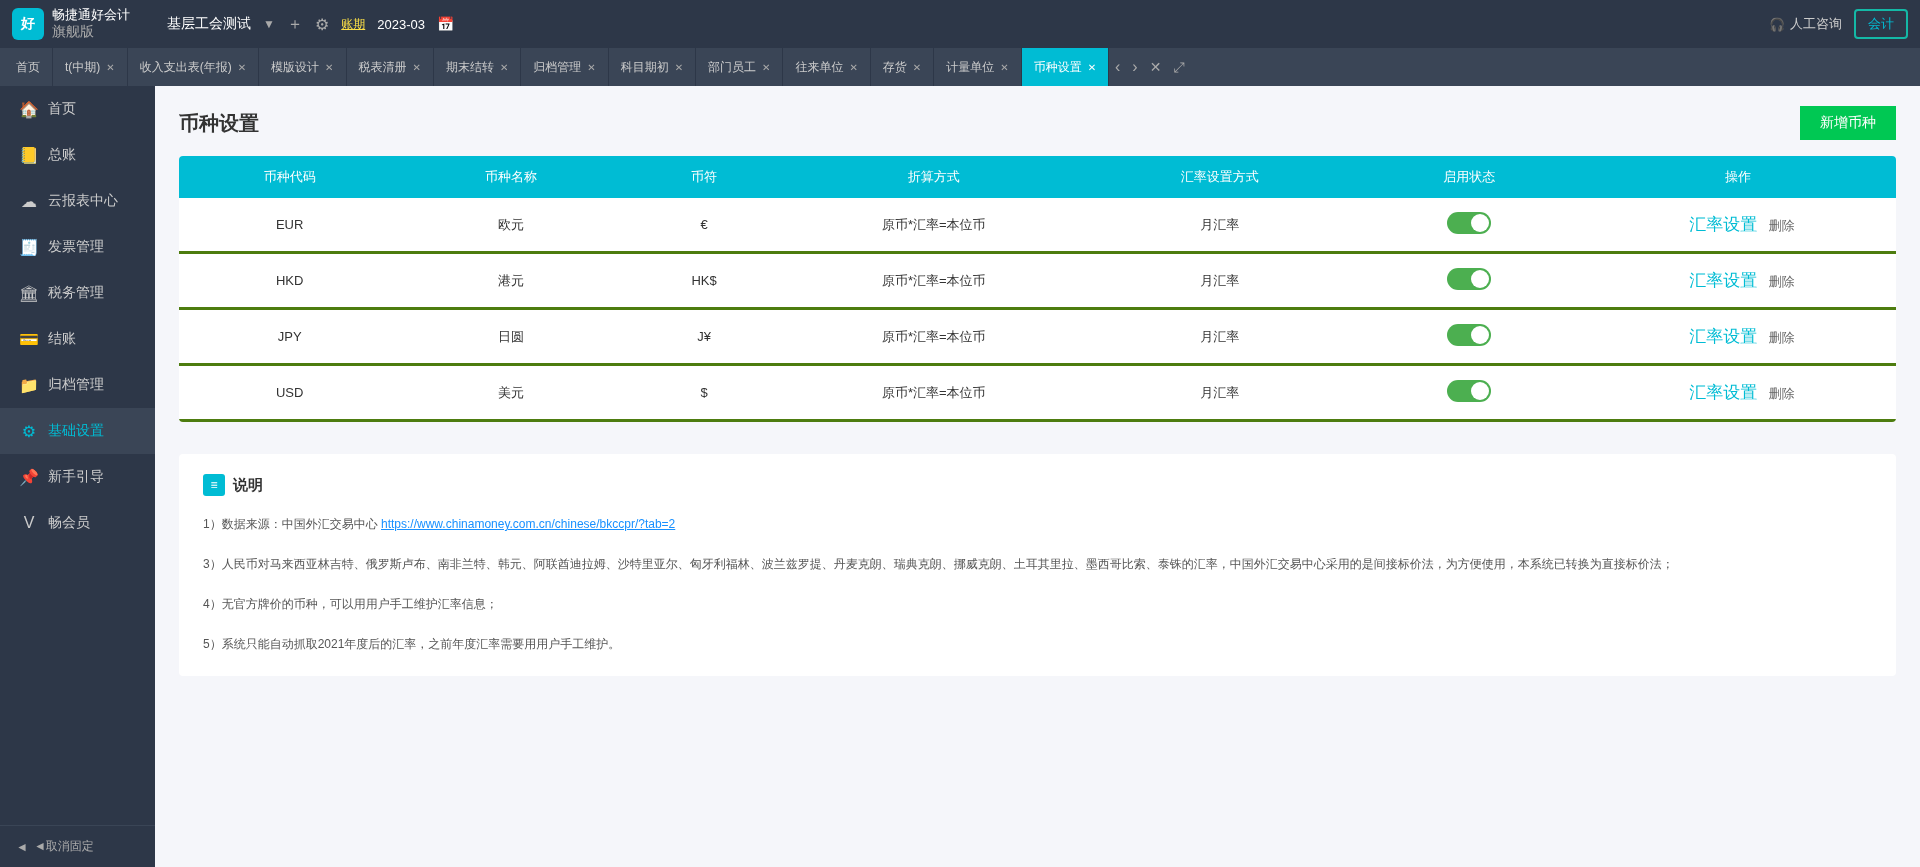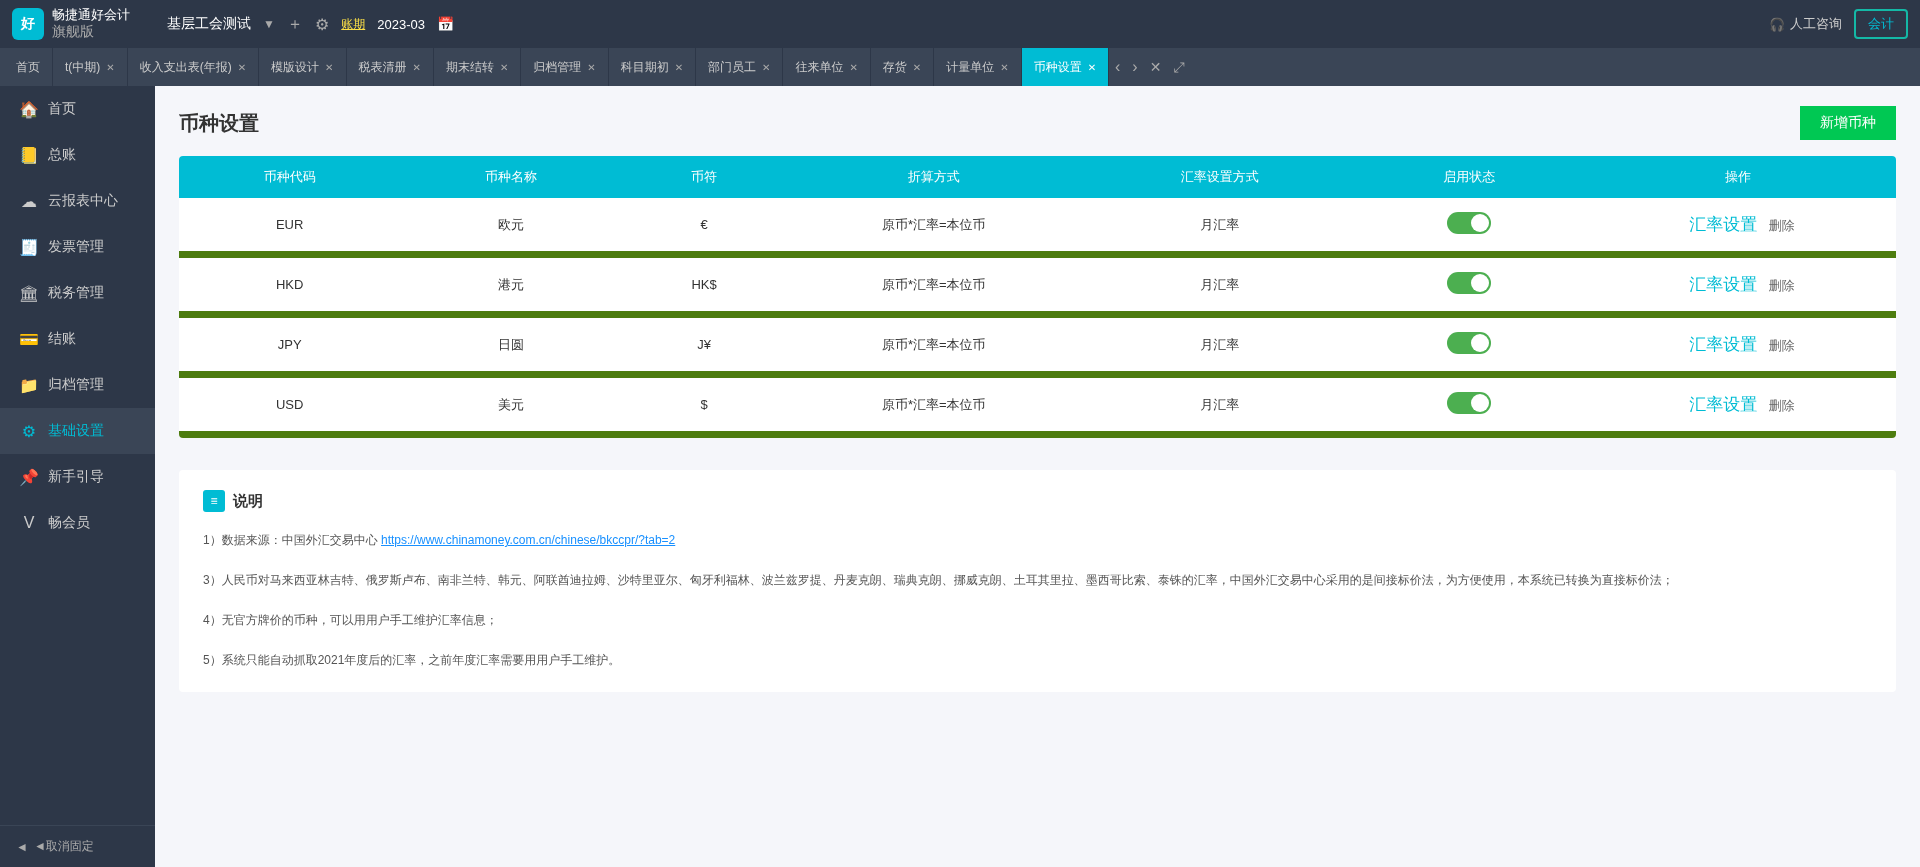--- a/index.html
+++ b/index.html
@@ -243,21 +243,21 @@
     }
     .data-table thead th {
       color: white;
       font-size: 13px;
       padding: 12px 25px;
       font-weight: normal;
       text-align: center;
       border: none;
     }
     .data-table tbody tr {
-      border-bottom: 7px solid #4d7c0f;
+      border-bottom: 3px solid #4d7c0f;
     }
     .data-table tbody td {
       padding: 14px 16px;
       font-size: 13px;
       color: #333;
       text-align: center;
     }
     .action-link {
       color: #00bcd4;
       cursor: pointer;

